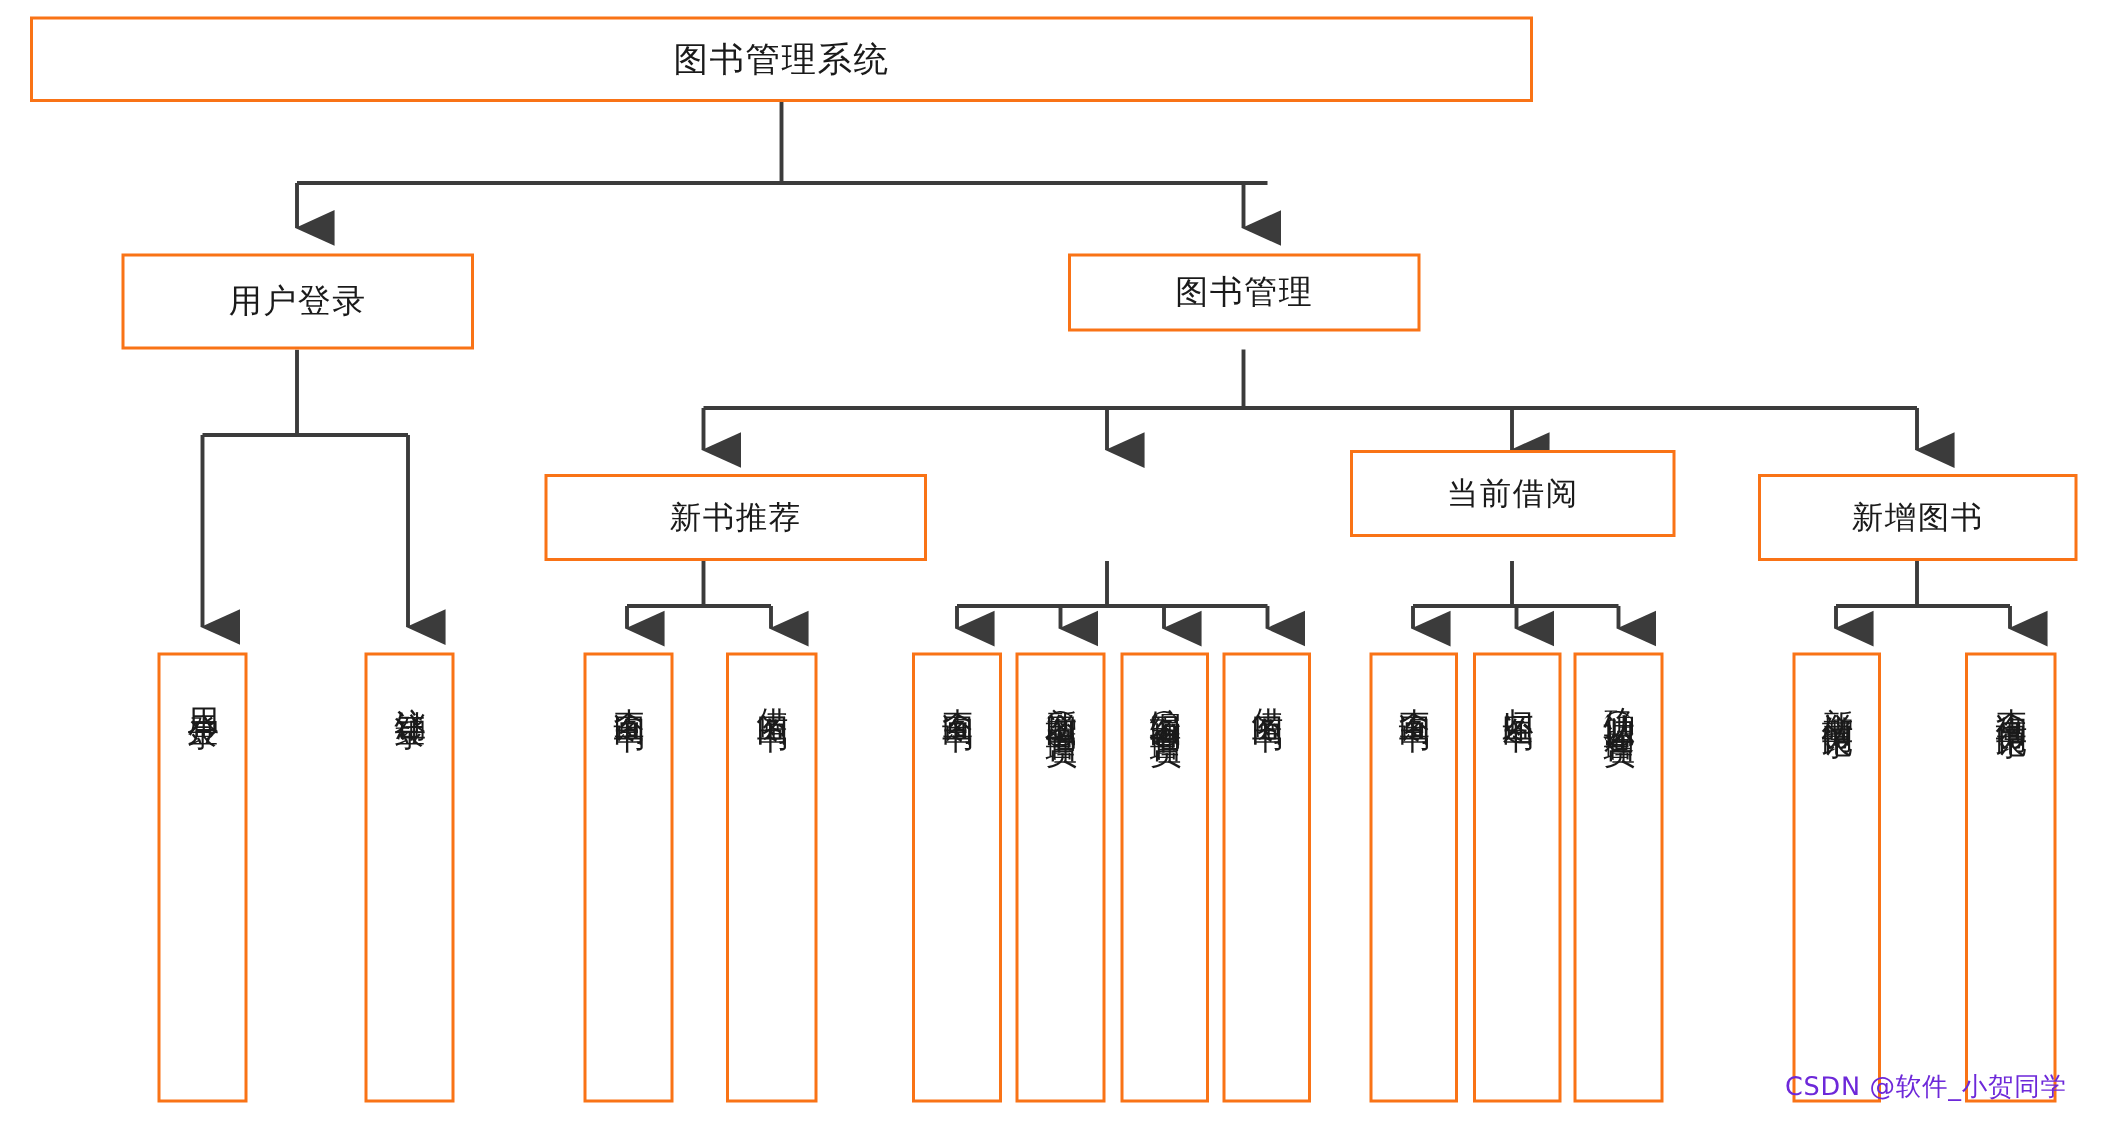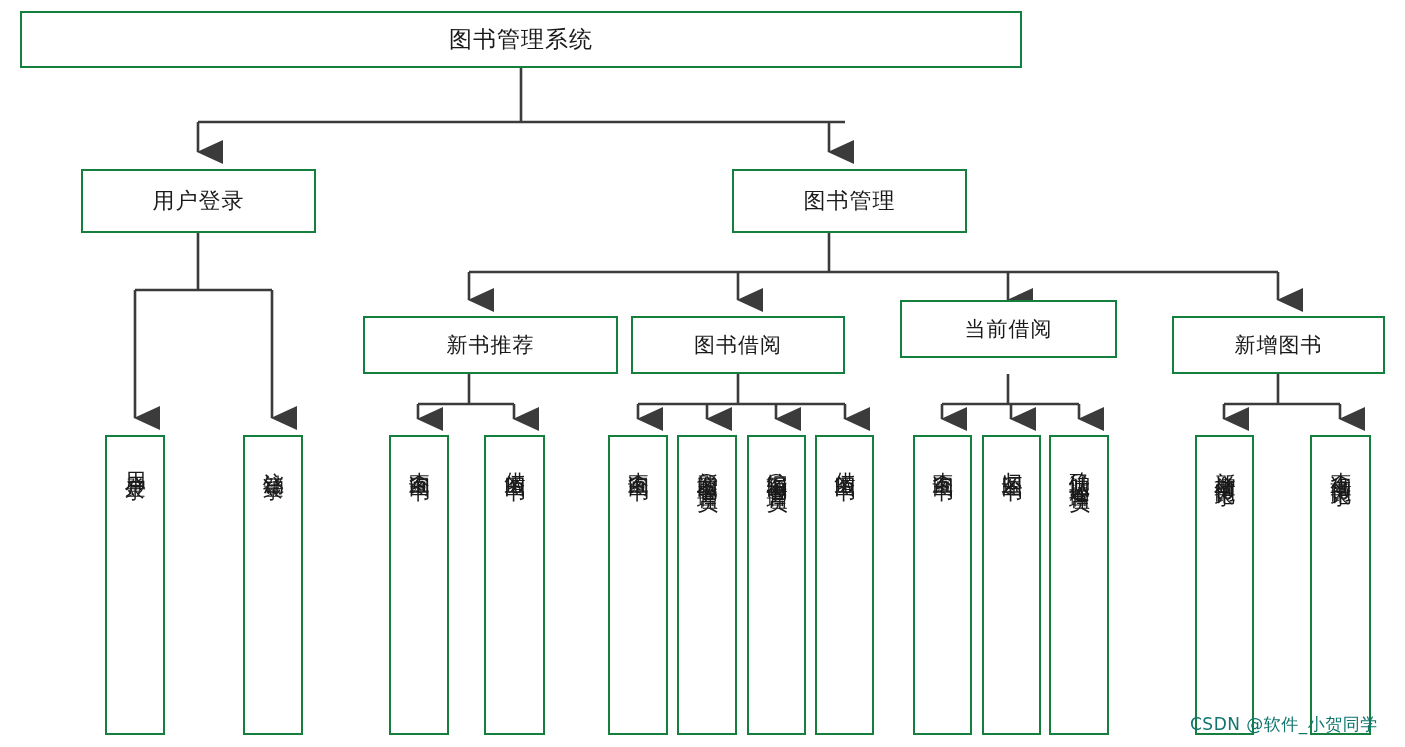--- a/index.html
+++ b/index.html
@@ -23,21 +23,21 @@
     left: 0;
     top: 0;
     width: 1405px;
     height: 747px;
     pointer-events: none;
   }
   .node {
     position: absolute;
     box-sizing: border-box;
     background: #ffffff;
-    border: 2px solid #15803d;
+    border: 2px solid #f97316;
     display: flex;
     align-items: center;
     justify-content: center;
     color: #1a1a1a;
   }
   .node.root {
     font-size: 23px;
   }
   .node.lvl2 {
     font-size: 22px;
@@ -59,21 +59,21 @@
   }
   .htext {
     white-space: nowrap;
     letter-spacing: 1px;
   }
   .watermark {
     position: absolute;
     left: 1190px;
     top: 713px;
     font-size: 17px;
-    color: #0f766e;
+    color: #6d28d9;
     white-space: nowrap;
     letter-spacing: 0.5px;
   }
 </style>
 </head>
 <body>
 
 <div id="canvas">
 
   <svg class="wires" viewBox="0 0 1405 747">
@@ -131,29 +131,26 @@
     </g>
   </svg>
 
   <div class="node root" style="left:20px; top:11px; width:1002px; height:57px;">
     <span class="htext">图书管理系统</span>
   </div>
 
   <div class="node lvl2" style="left:81px; top:169px; width:235px; height:64px;">
     <span class="htext">用户登录</span>
   </div>
-  <div class="node lvl2" style="left:712px; top:169px; width:235px; height:64px;margin-left:20px;">
+  <div class="node lvl2" style="left:712px; top:169px; width:235px; height:52px;">
     <span class="htext">图书管理</span>
   </div>
 
   <div class="node lvl3" style="left:363px; top:316px; width:255px; height:58px;">
     <span class="htext">新书推荐</span>
-  </div>
-  <div class="node lvl3" style="left:631px; top:316px; width:214px; height:58px;">
-    <span class="htext">图书借阅</span>
   </div>
   <div class="node lvl3" style="left:900px; top:300px; width:217px; height:58px;">
     <span class="htext">当前借阅</span>
   </div>
   <div class="node lvl3" style="left:1172px; top:316px; width:213px; height:58px;">
     <span class="htext">新增图书</span>
   </div>
 
   <div class="node leaf" style="left:105px; top:435px; width:60px; height:300px;">
     <span class="vtext">用户登录</span>

